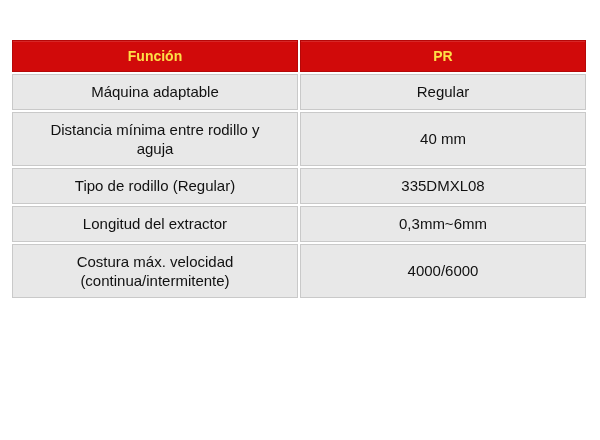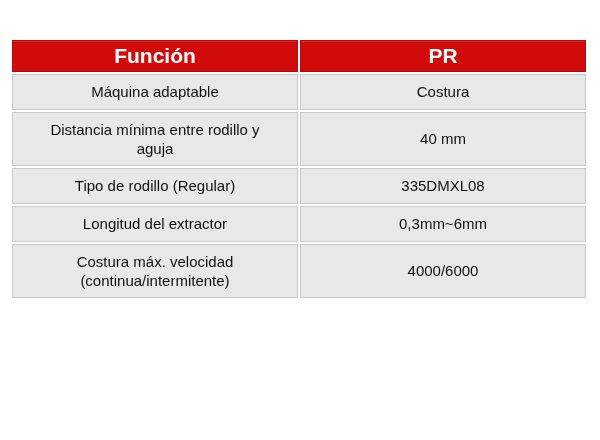--- a/index.html
+++ b/index.html
@@ -32,23 +32,23 @@
     padding: 0 6px;
     text-align: center;
     vertical-align: middle;
     font-size: 15px;
     line-height: 1.30;
   }
 
   
   .spec-table thead th {
     background: #d10a0a;
-    color: #ffffff;
+    color: #fde047;
     font-weight: bold;
-    font-size: 21px;
+    font-size: 14px;
     height: 30px;
     border: 1px solid #b50808;
     box-shadow: inset 0 1px 0 rgba(255,255,255,0.12);
   }
 
   
   .spec-table tbody td {
     background: #e8e8e8;
     color: #111111;
     border: 1px solid #c9c9c9;
@@ -76,21 +76,21 @@
       <th>Función</th>
       <th>PR</th>
     </tr>
   </thead>
   <tbody id="table-body">
       <tr>
         <td>
           <span class="cell-text">Máquina adaptable</span>
         </td>
         <td>
-          <span class="cell-text">Costura</span>
+          <span class="cell-text">Regular</span>
         </td>
       </tr>
       <tr class="tall">
         <td><span class="cell-text">Distancia mínima entre rodillo y</span><span class="line2">aguja</span></td>
         <td>
           <span class="cell-text">40 mm</span>
         </td>
       </tr>
       <tr>
         <td>

